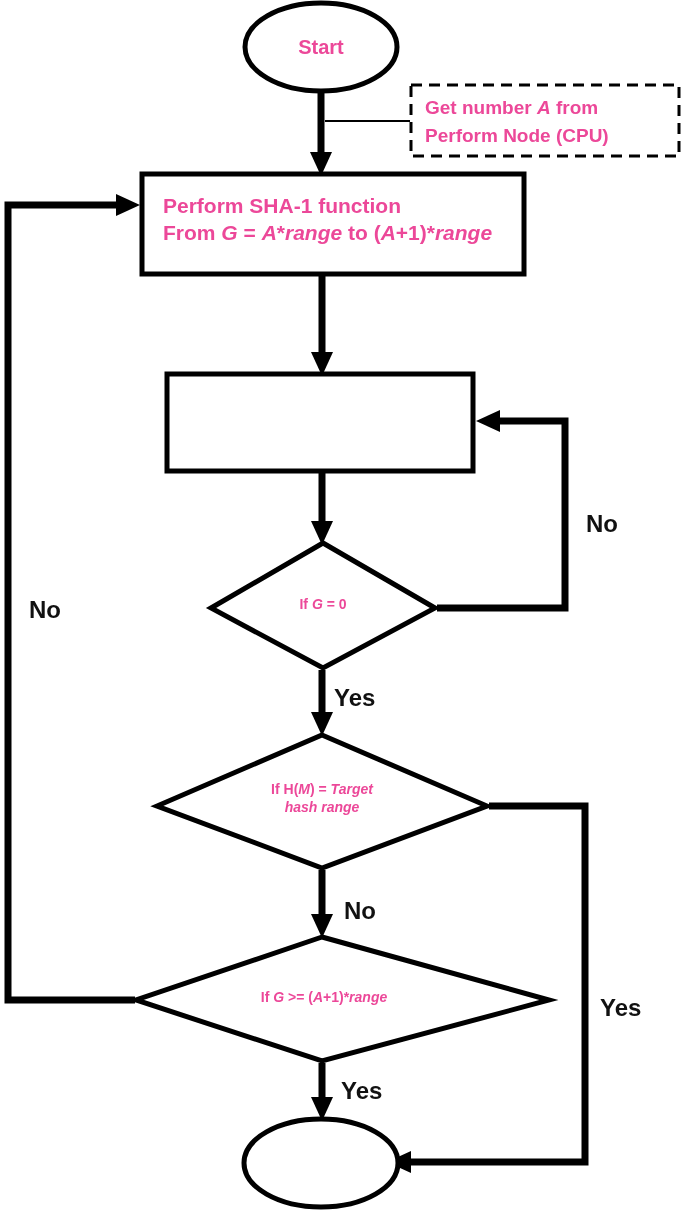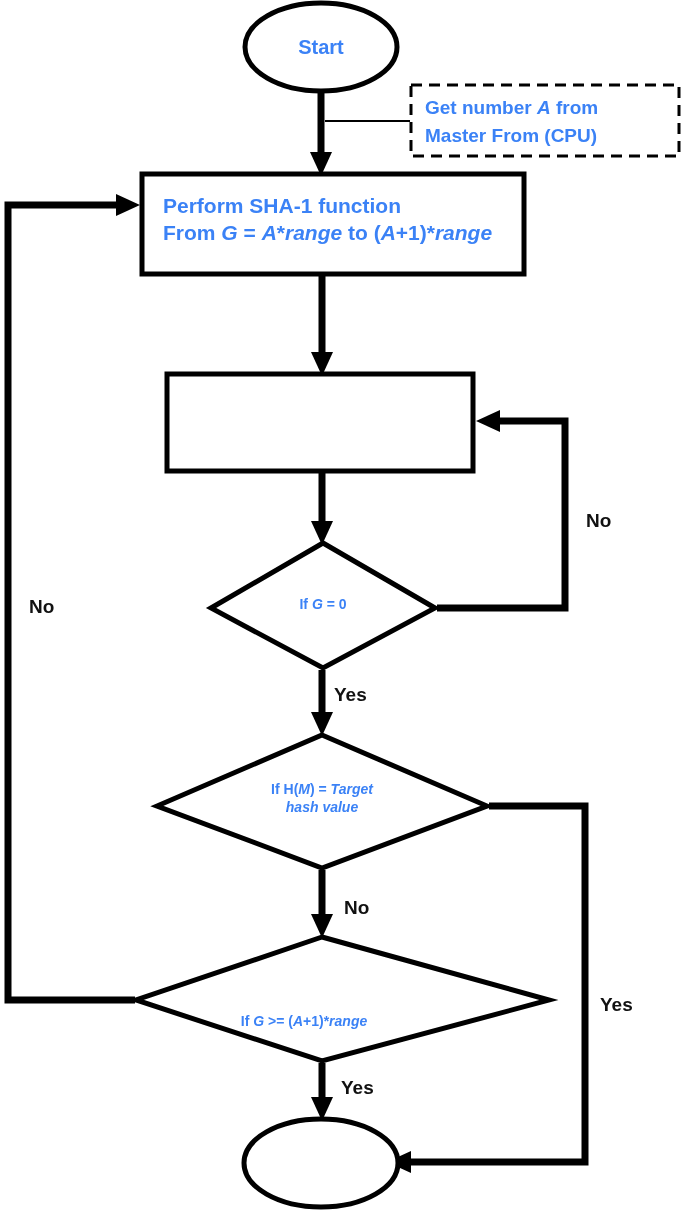--- a/index.html
+++ b/index.html
@@ -44,21 +44,21 @@
   .connector-thin {
     stroke: #000000;
     stroke-width: 2;
     fill: none;
   }
   .arrow-head {
     fill: #000000;
   }
   .node-text {
     position: absolute;
-    color: #3b82f6;
+    color: #ec4899;
     font-weight: bold;
     line-height: 1.28;
     white-space: nowrap;
     user-select: none;
   }
   .node-text em {
     font-style: italic;
   }
   .terminal-text {
     font-size: 20px;
@@ -73,21 +73,21 @@
     font-size: 14px;
     text-align: center;
   }
   .annot-text {
     font-size: 19px;
     text-align: left;
     line-height: 1.45;
   }
   .edge-label {
     position: absolute;
-    font-size: 19px;
+    font-size: 24px;
     font-weight: bold;
     color: #111111;
     white-space: nowrap;
     user-select: none;
   }
 </style>
 </head>
 <body>
 
 <div id="flowchart-root">
@@ -139,39 +139,39 @@
 
     <ellipse class="node-shape" cx="321" cy="1163" rx="77" ry="44"></ellipse>
   </svg>
 
   <div class="node-text terminal-text" style="left:271px; top:35px; width:100px;">Start</div>
 
   <div class="node-text annot-text" style="left:425px; top:94px; width:250px;">
     <div>
       <span>Get number </span><em>A</em><span> from</span>
     </div>
-    <div>Master From (CPU)</div>
+    <div>Perform Node (CPU)</div>
   </div>
 
   <div class="node-text process-text" style="left:163px; top:193px; width:360px;">
     <div>Perform SHA-1 function</div>
     <div><span>From </span><em>G</em><span> = </span><em>A</em><span>*</span><em>range</em><span> to (</span><em>A</em><span>+1)*</span><em>range</em></div>
   </div>
 
 
   <div class="node-text decision-text" style="left:253px; top:596px; width:140px;">
     <div><span>If </span><em>G</em><span> = 0</span></div>
   </div>
 
   <div class="node-text decision-text" style="left:212px; top:781px; width:220px;">
     <div><span>If H(</span><em>M</em><span>) = </span><em>Target</em></div>
-    <div><em>hash value</em></div>
+    <div><em>hash range</em></div>
   </div>
 
-  <div class="node-text decision-text" style="left:184px; top:989px; width:240px;margin-top:24px;">
+  <div class="node-text decision-text" style="left:204px; top:989px; width:240px;">
     <div><span>If </span><em>G</em><span> &gt;= (</span><em>A</em><span>+1)*</span><em>range</em></div>
   </div>
 
   <div class="node-text terminal-text" style="left:271px; top:1214px; width:100px;">End</div>
 
   <div class="edge-label" style="left:29px; top:596px;">No</div>
 
   <div class="edge-label" style="left:586px; top:510px;">No</div>
 
   <div class="edge-label" style="left:334px; top:684px;">Yes</div>

